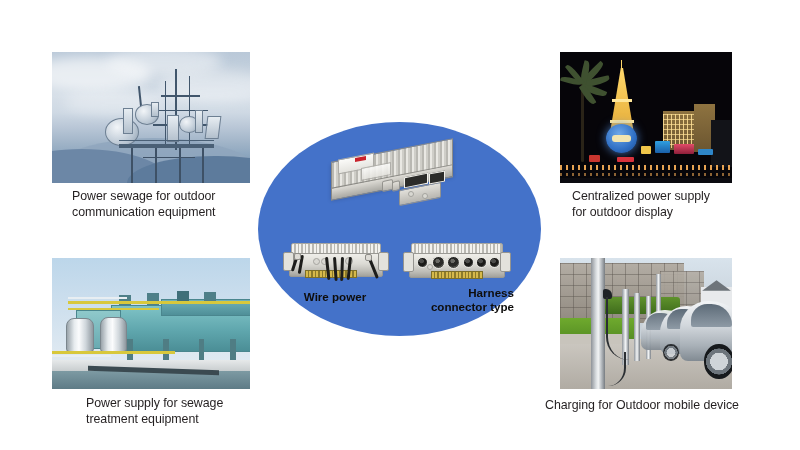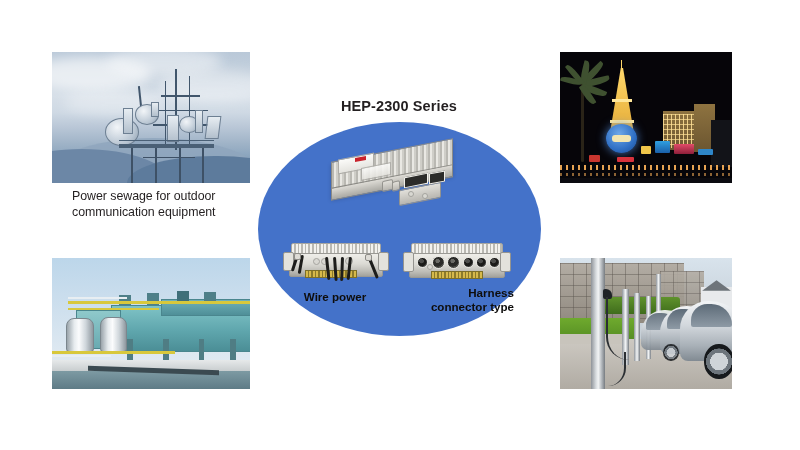--- a/index.html
+++ b/index.html
@@ -368,20 +368,22 @@
       <div class="pier" style="left:74%; top:62%; width:3%; height:16%;"></div>
       <div class="pier" style="left:90%; top:62%; width:3%; height:16%;"></div>
 
       <div class="rail-y" style="left:0; top:71%; width:62%; height:2%;"></div>
       <div class="rail-w" style="left:0; top:74%; width:30%; height:1.8%;"></div>
       <div style="position:absolute; left:0; top:78%; width:100%; height:10%; background:linear-gradient(180deg,#e6e9ea,#c3c8ca);"></div>
       <div class="water" style="left:0; top:86%; width:100%; height:14%;"></div>
       <div style="position:absolute; left:18%; top:84%; width:66%; height:4%; background:#3b4a51; transform:skewY(2deg);"></div>
     </div>
   </div>
+  <div class="caption" style="left:86px; top:396px; width:200px;">Power supply for sewage
+treatment equipment</div>
 
   <div class="photo" style="left:560px; top:52px; width:172px; height:131px;">
     <div class="scene night">
 
       <div class="palm-trunk" style="left:12%; top:22%; width:3px; height:62%;"></div>
       <div class="frond" style="left:13%; top:21%; width:17%; height:5%; transform:rotate(-44deg);"></div>
       <div class="frond" style="left:13%; top:22%; width:16%; height:5%; transform:rotate(-12deg);"></div>
       <div class="frond" style="left:13%; top:23%; width:15%; height:5%; transform:rotate(22deg);"></div>
       <div class="frond" style="left:13%; top:22%; width:14%; height:5%; transform:rotate(-76deg);"></div>
       <div class="frond" style="left:13%; top:23%; width:13%; height:5%; transform:rotate(58deg);"></div>
@@ -407,20 +409,22 @@
       <div class="neon" style="left:47%; top:72%; width:6%; height:6%; background:#f0c64a;"></div>
       <div class="neon" style="left:33%; top:80%; width:10%; height:4%; background:#d8323c;"></div>
       <div class="neon" style="left:17%; top:79%; width:6%; height:5%; background:#c9362f;"></div>
       <div class="neon" style="left:80%; top:74%; width:9%; height:5%; background:#2e86c8;"></div>
 
       <div class="glow-row" style="left:0; top:86%; width:100%; height:4%;"></div>
       <div class="glow-row" style="left:0; top:92%; width:100%; height:3%; opacity:.6;"></div>
       <div style="position:absolute; left:0; top:96%; width:100%; height:4%; background:#0b0b10;"></div>
     </div>
   </div>
+  <div class="caption" style="left:572px; top:189px; width:210px;">Centralized power supply
+for outdoor display</div>
 
   <div class="photo" style="left:560px; top:258px; width:172px; height:131px;">
     <div class="scene" style="background:linear-gradient(180deg,#d8e3ec 0%,#cfd9e2 22%,#bfc6cb 100%);">
       <div class="stonewall" style="left:0; top:4%; width:72%; height:46%;"></div>
       <div class="stonewall" style="left:58%; top:10%; width:26%; height:40%; opacity:.9;"></div>
 
       <div style="position:absolute; left:82%; top:22%; width:18%; height:26%; background:#e8eaec;"></div>
       <div style="position:absolute; left:80%; top:17%; width:22%; height:8%; background:#6e747a; clip-path:polygon(12% 100%, 50% 0, 88% 100%);"></div>
 
       <div style="position:absolute; left:22%; top:30%; width:48%; height:13%; background:linear-gradient(180deg,#5f922c,#3f6c1c); border-radius:3px;"></div>
@@ -441,22 +445,22 @@
       <div class="windshield" style="left:76%; top:35%; width:24%; height:18%;"></div>
       <div class="wheel" style="left:84%; top:66%; width:17%; height:26%;"></div>
       <div class="wheel" style="left:60%; top:66%; width:9%; height:13%; opacity:.85;"></div>
 
       <div class="post" style="left:18%; top:0; width:8%; height:100%;"></div>
       <div style="position:absolute; left:25%; top:24%; width:5%; height:7%; background:#1f2327; border-radius:2px 6px 2px 2px;"></div>
       <div class="cable" style="left:27%; top:30%; width:12%; height:48%;"></div>
       <div class="cable" style="left:28%; top:72%; width:9%; height:26%; border-radius:0 0 20px 0; border-left:none; border-right:2px solid #2b2f33;"></div>
     </div>
   </div>
-
-  <div id="series-title" style="left:341px; top:98px;">HEP-2300 Series</div>
+  <div class="caption" style="left:545px; top:398px; width:250px; text-align:left;">Charging for Outdoor mobile device</div>
+
 
   <div id="ellipse" style="left:258px; top:122px; width:283px; height:214px;"></div>
 
   <div class="device" style="left:325px; top:136px; width:160px; height:80px;">
     <div class="psu-top" style="left:6px;  top:14px; width:120px; height:34px;"></div>
     <div class="psu-front" style="left:6px;  top:40px; width:120px; height:11px;"></div>
     <div class="psu-label" style="left:13px; top:20px; width:34px;  height:13px;"></div>
     <div class="psu-red" style="left:30px; top:21px; width:11px;  height:4px;"></div>
     <div class="psu-label" style="left:36px; top:29px; width:28px;  height:11px; opacity:.9;"></div>
     <div class="psu-foot" style="left:74px; top:50px; width:40px;  height:14px;"></div>

